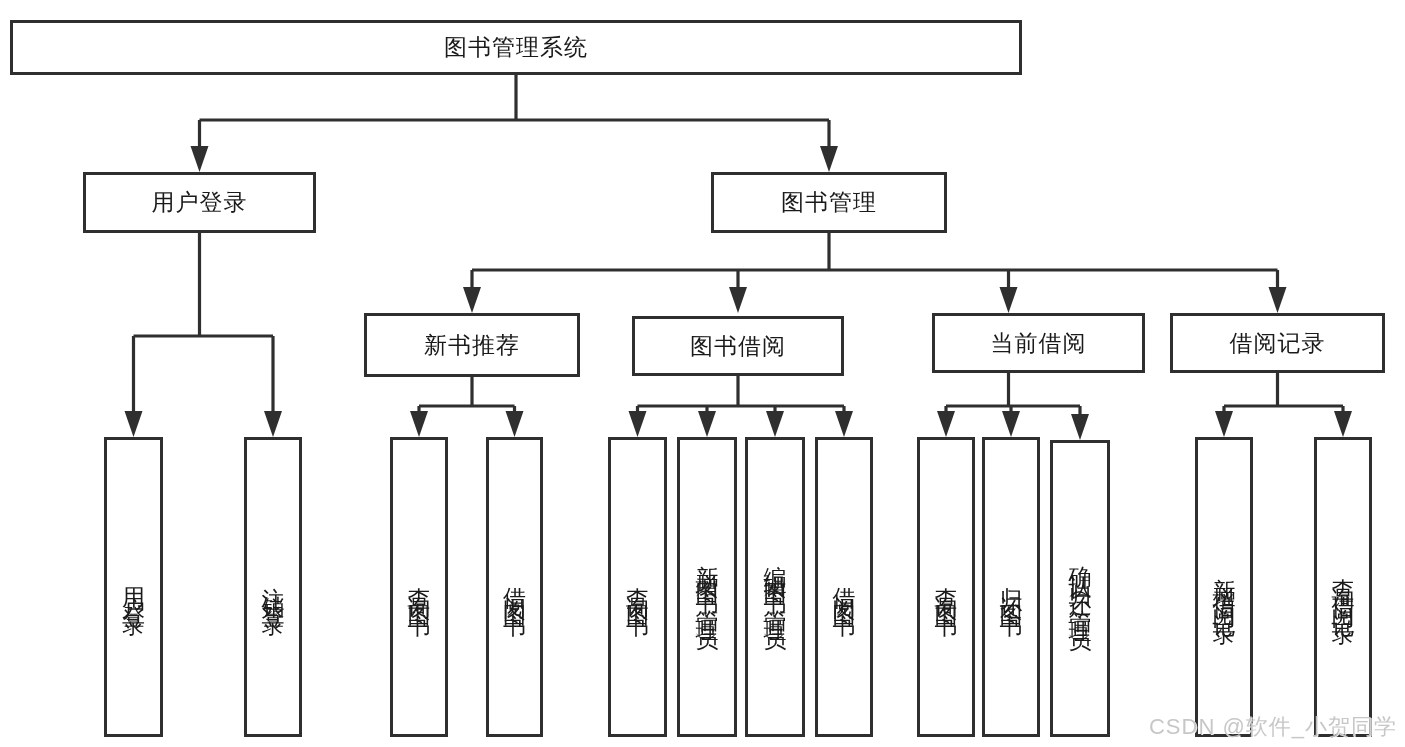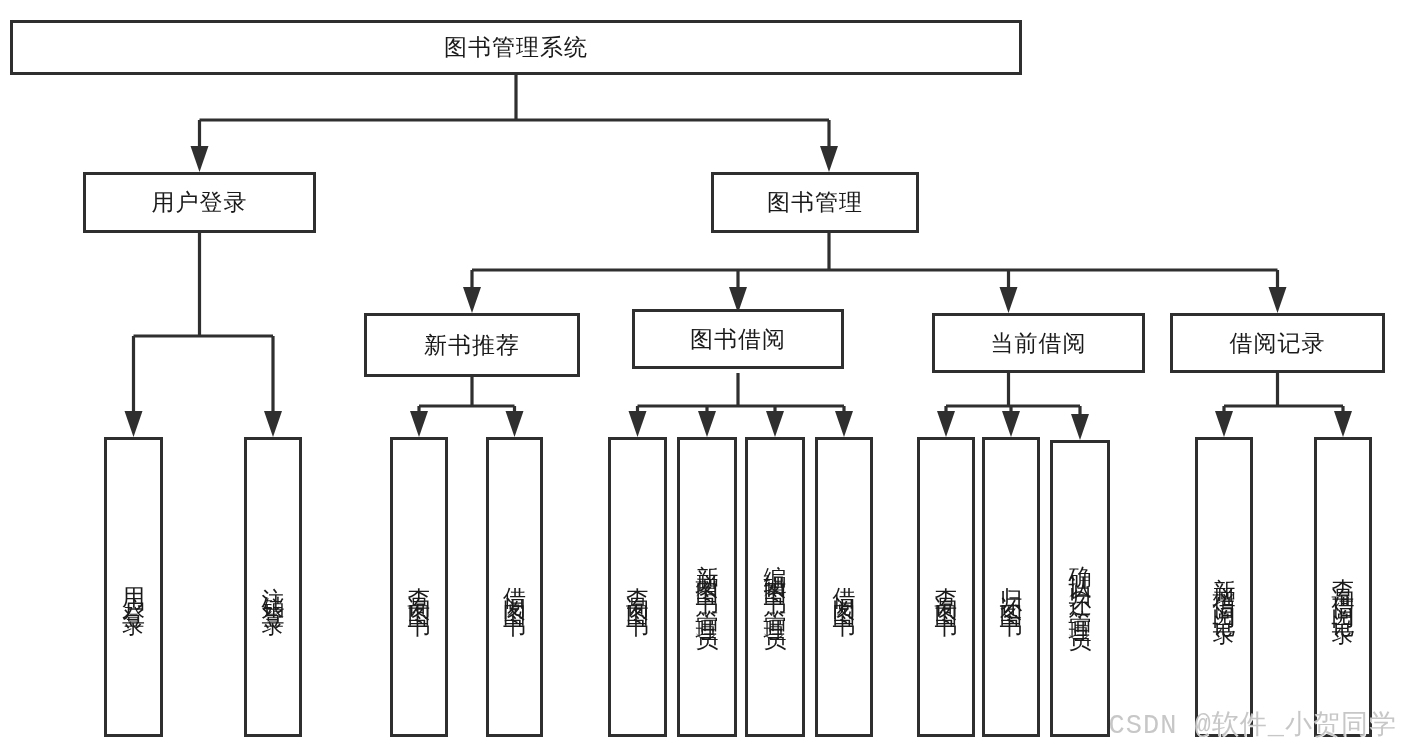--- a/index.html
+++ b/index.html
@@ -40,27 +40,26 @@
     writing-mode: vertical-rl;
     text-orientation: mixed;
     letter-spacing: 9px;
     line-height: 1;
     white-space: nowrap;
   }
   #watermark {
     position: absolute;
     right: 8px;
     bottom: 5px;
-    font-size: 27px;
+    font-size: 22px;
     color: rgba(196, 196, 196, 0.95);
     text-shadow: 1px 1px 0 rgba(255,255,255,0.9);
     letter-spacing: 1px;
     z-index: 3;
     white-space: nowrap;
-    font-family: Liberation Mono, monospace;
   }
 </style>
 </head>
 <body>
 
 <div id="canvas">
   <svg id="connector-layer" viewBox="0 0 1405 747" xmlns="http://www.w3.org/2000/svg">
       <path d="M516 68L516 120 M199.5 120L829 120 M199.5 120L199.5 152 M829 120L829 152 M829 233L829 270 M472 270L1277.5 270 M472 270L472 293 M738 270L738 293 M1008.5 270L1008.5 293 M1277.5 270L1277.5 293 M199.5 233L199.5 336 M133.5 336L273 336 M133.5 336L133.5 417 M273 336L273 417 M472 373L472 406 M419 406L514.5 406 M419 406L419 417 M514.5 406L514.5 417 M738 373L738 406 M637.5 406L844 406 M637.5 406L637.5 417 M707 406L707 417 M775 406L775 417 M844 406L844 417 M1008.5 373L1008.5 406 M946 406L1080 406 M946 406L946 417 M1011 406L1011 417 M1080 406L1080 420 M1277.5 373L1277.5 406 M1224 406L1343 406 M1224 406L1224 417 M1343 406L1343 417" stroke="#2f2f2f" stroke-width="3.2" fill="none"></path>
       <polygon points="190.5,146 208.5,146 199.5,172" fill="#2f2f2f"></polygon>
       <polygon points="820,146 838,146 829,172" fill="#2f2f2f"></polygon>
@@ -83,27 +82,27 @@
       <polygon points="1334,411 1352,411 1343,437" fill="#2f2f2f"></polygon>
     </svg>
 
   <div id="watermark">CSDN @软件_小贺同学</div>
 <div class="node" style="left: 10px; top: 13px; width: 1012px; height: 55px; margin-top: 7px;">
       <span>图书管理系统</span>
     </div>
     <div class="node" style="left: 83px; top: 172px; width: 233px; height: 61px;">
       <span>用户登录</span>
     </div>
-    <div class="node" style="left: 711px; top: 172px; width: 208px; height: 61px;">
+    <div class="node" style="left: 711px; top: 172px; width: 236px; height: 61px;">
       <span>图书管理</span>
     </div>
     <div class="node" style="left: 364px; top: 313px; width: 216px; height: 64px;">
       <span>新书推荐</span>
     </div>
-    <div class="node" style="left: 632px; top: 309px; width: 212px; height: 60px;">
+    <div class="node" style="left: 632px; top: 316px; width: 212px; height: 60px;">
       <span>图书借阅</span>
     </div>
     <div class="node" style="left: 902px; top: 313px; width: 213px; height: 60px; margin-left: 30px;">
       <span>当前借阅</span>
     </div>
     <div class="node" style="left: 1170px; top: 313px; width: 215px; height: 60px;">
       <span>借阅记录</span>
     </div>
     <div class="node vertical" style="left: 104px; top: 437px; width: 59px; height: 300px;">
       <span>用户登录</span>

